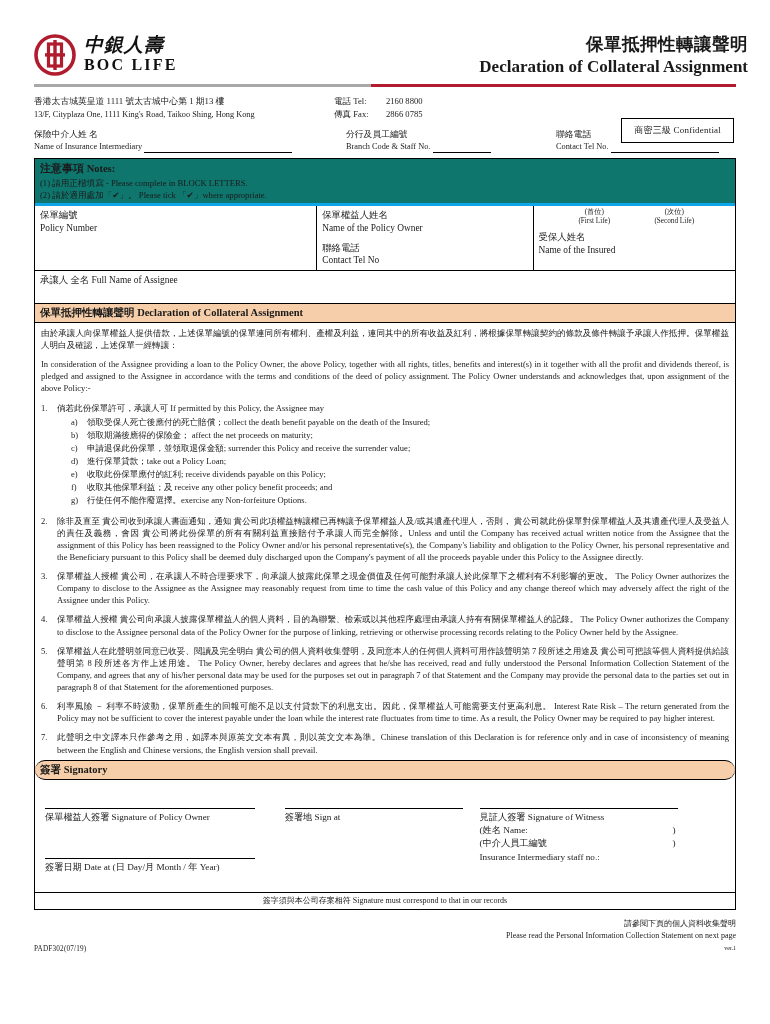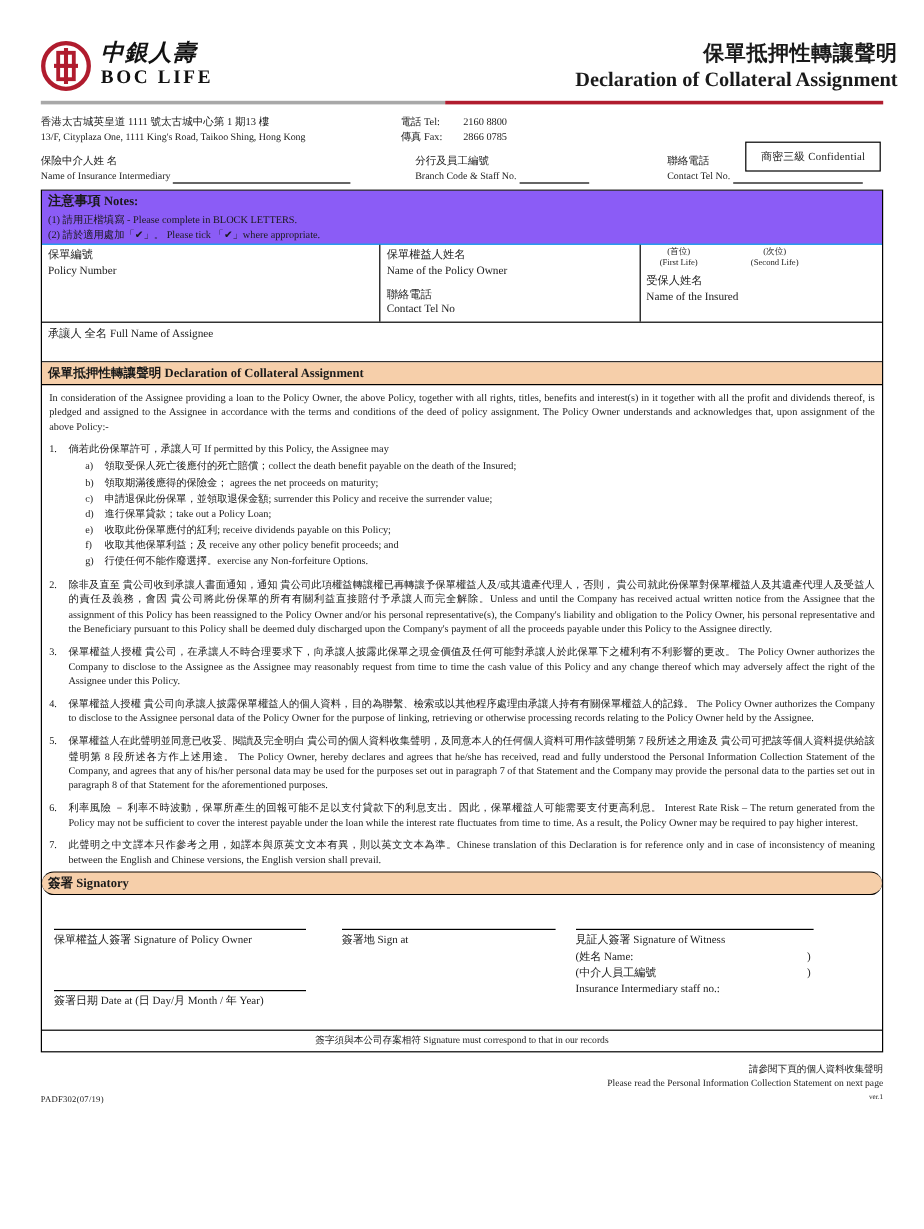--- a/index.html
+++ b/index.html
@@ -121,42 +121,42 @@
     vertical-align: bottom;
   }
 
   
   .form {
     margin: 5px 34px 0 34px;
     border: 1px solid #000;
     box-sizing: border-box;
   }
   .band {
-    background: #8b5cf6;
+    background: #0f766e;
     padding: 2px 5px;
     font-size: 9px;
     line-height: 1.45;
-    border-bottom: 1px solid #0ea5e9;
+    border-bottom: 3px solid #0ea5e9;
   }
   .band-title {
     font-weight: bold;
     font-size: 10.5px;
   }
   .band-title .cnb { font-size: 11px; }
   .notes-line { font-size: 8.6px; line-height: 1.4; }
 
   .grid-row { display: flex; border-bottom: 1px solid #000; }
   .cell { padding: 3px 5px; font-size: 9.4px; line-height: 1.35; box-sizing: border-box; }
   .cell.b-r { border-right: 1px solid #000; }
   .c-policy { width: 283px; min-height: 52px; }
   .c-owner  { width: 217px; min-height: 52px; }
   .c-insured{ width: 202px; min-height: 52px; position: relative; }
   .life-labels {
     position: absolute; top: 2px; right: 6px; left: 6px;
-    display: flex; justify-content: flex-start; gap: 28px;
+    display: flex; justify-content: center; gap: 28px;
     font-size: 7.2px; line-height: 1.2; text-align: center;
   }
   .life-col { width: 52px; }
   .insured-label { margin-top: 22px; }
 
   .assignee-row { padding: 3px 5px 16px 5px; font-size: 9.4px; border-bottom: 1px solid #000; }
 
   
   .decl-band {
     background: #F6CFAA;
@@ -353,34 +353,35 @@
       <span>承讓人 全名</span>
       <span>Full Name of Assignee</span>
     </div>
 
     <div class="decl-band">
       <span>保單抵押性轉讓聲明</span>
       <span>Declaration of Collateral Assignment</span>
     </div>
 
     <div class="body">
+      <div class="para">由於承讓人向保單權益人提供借款，上述保單編號的保單連同所有權利、產權及利益，連同其中的所有收益及紅利，將根據保單轉讓契約的條款及條件轉讓予承讓人作抵押。保單權益人明白及確認，上述保單一經轉讓：</div>
       <div class="para">In consideration of the Assignee providing a loan to the Policy Owner, the above Policy, together with all rights, titles, benefits and interest(s) in it together with all the profit and dividends thereof, is pledged and assigned to the Assignee in accordance with the terms and conditions of the deed of policy assignment.   The Policy Owner understands and acknowledges that, upon assignment of the above Policy:-</div>
 
       <div class="num-item">
         <div class="n">1.</div>
         <div class="t">
           <div>倘若此份保單許可，承讓人可  If permitted by this Policy, the Assignee may</div>
           <div class="sub-list">
             <div class="sub-item">
               <span class="sn">a)</span>
               <span class="st">領取受保人死亡後應付的死亡賠償；collect the death benefit payable on the death of the Insured;</span>
             </div>
             <div class="sub-item">
               <span class="sn">b)</span>
-              <span class="st">領取期滿後應得的保險金；   agrees the net proceeds on maturity;</span>
+              <span class="st">領取期滿後應得的保險金；   affect the net proceeds on maturity;</span>
             </div>
             <div class="sub-item">
               <span class="sn">c)</span>
               <span class="st">申請退保此份保單，並領取退保金額; surrender this Policy and receive the surrender value;</span>
             </div>
             <div class="sub-item">
               <span class="sn">d)</span>
               <span class="st">進行保單貸款；take out a Policy Loan;</span>
             </div>
             <div class="sub-item">

